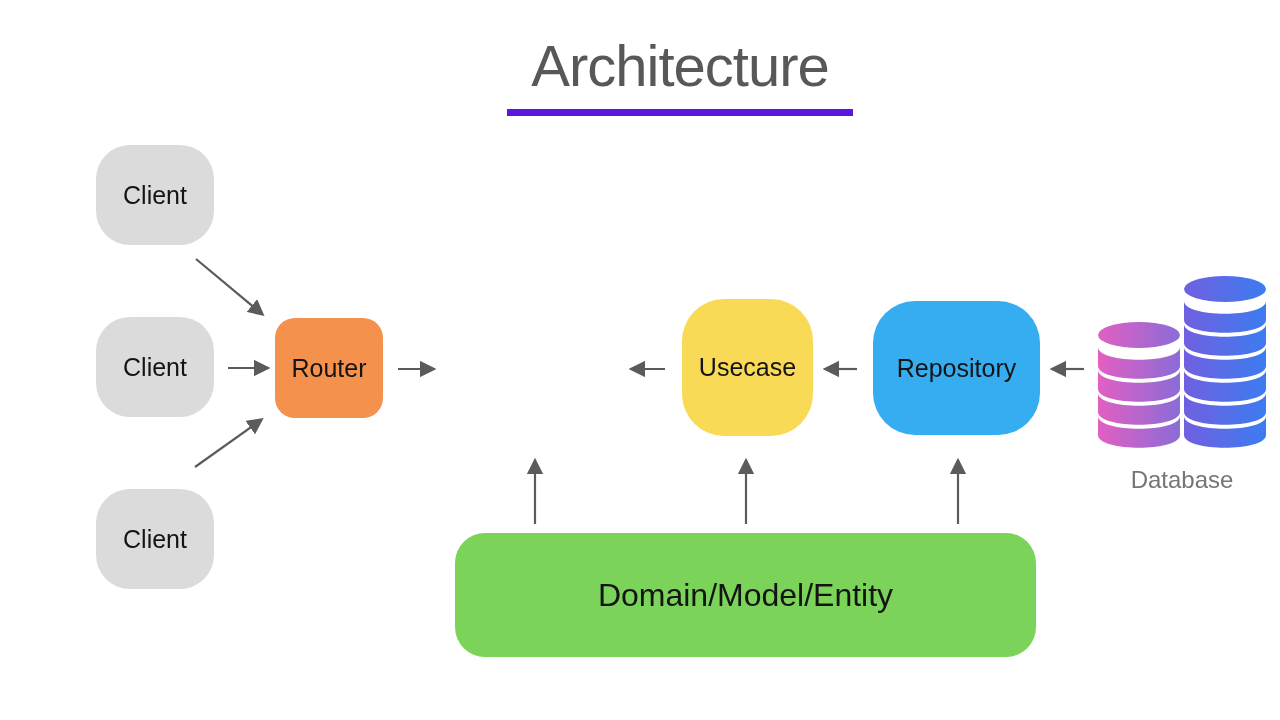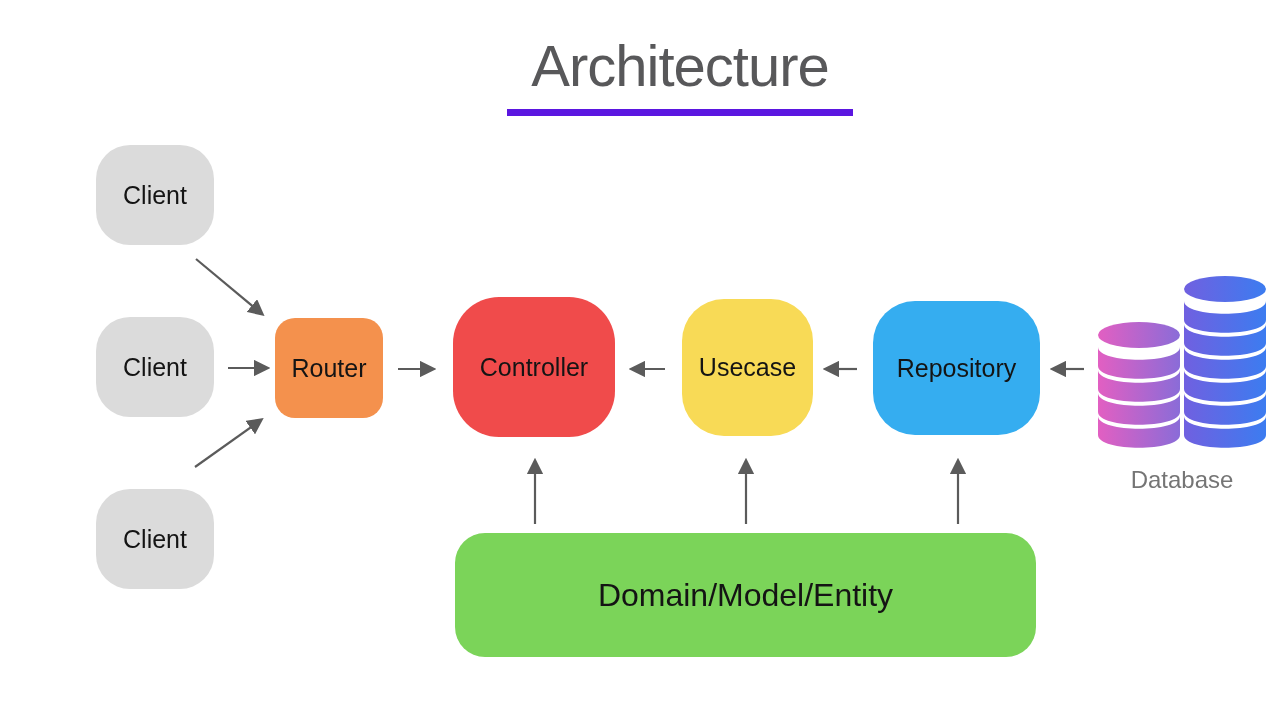--- a/index.html
+++ b/index.html
@@ -62,23 +62,20 @@
   </div>
   <div class="node client client-2">
     <span>Client</span>
   </div>
   <div class="node client client-3">
     <span>Client</span>
   </div>
   <div class="node router">
     <span>Router</span>
   </div>
-  <div class="node controller">
-    <span>Controller</span>
-  </div>
   <div class="node usecase">
     <span>Usecase</span>
   </div>
   <div class="node repository">
     <span>Repository</span>
   </div>
   <div class="node domain">
     <span>Domain/Model/Entity</span>
   </div>
 

